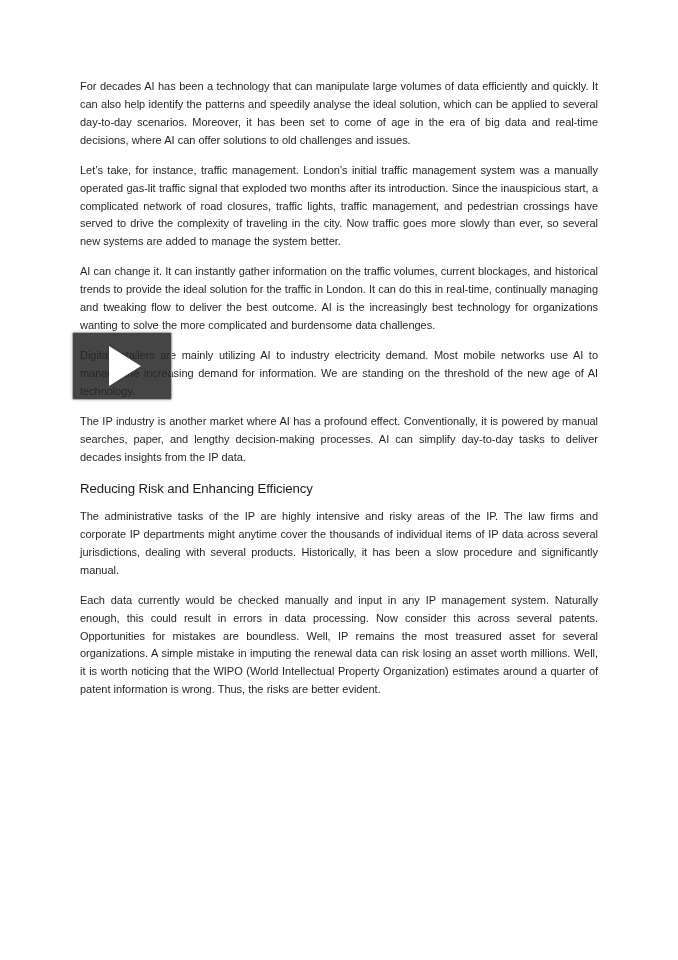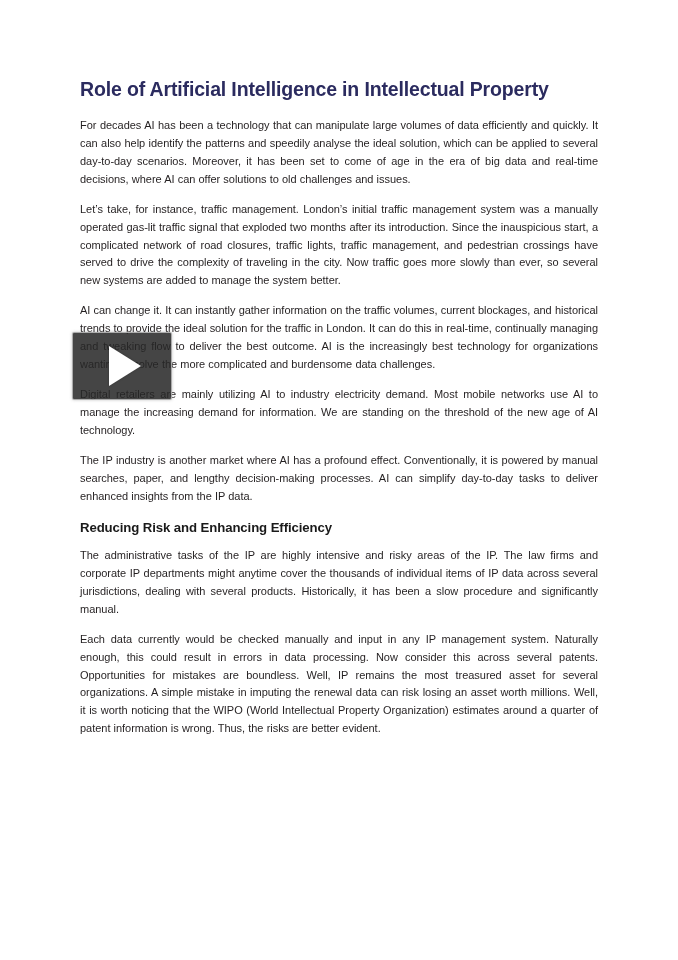--- a/index.html
+++ b/index.html
@@ -35,21 +35,21 @@
     font-weight: bold;
     color: #2b2b5f;
     letter-spacing: -0.15px;
     line-height: 1.18;
     margin: 0 0 16px 0;
     white-space: nowrap;
   }
 
   .doc-subheading {
     font-size: 13.2px;
-    font-weight: bold;
+    font-weight: normal;
     color: #1a1a1a;
     letter-spacing: -0.1px;
     line-height: 1.25;
     margin: 0 0 11px 0;
   }
 
   .doc-para {
     font-size: 11px;
     color: #231f20;
     line-height: 1.63;
@@ -92,31 +92,30 @@
     filter: drop-shadow(0 0 1px rgba(0,0,0,0.25));
   }
 </style>
 </head>
 <body>
 
 <div id="page">
 
   <div id="doc-body">
 
-    <h1 class="doc-title">Role of Artificial Intelligence in Intellectual Property</h1>
 
     <p class="doc-para">For decades AI has been a technology that can manipulate large volumes of data efficiently and quickly. It can also help identify the patterns and speedily analyse the ideal solution, which can be applied to several day-to-day scenarios. Moreover, it has been set to come of age in the era of big data and real-time decisions, where AI can offer solutions to old challenges and issues.</p>
 
     <p class="doc-para">Let’s take, for instance, traffic management. London’s initial traffic management system was a manually operated gas-lit traffic signal that exploded two months after its introduction. Since the inauspicious start, a complicated network of road closures, traffic lights, traffic management, and pedestrian crossings have served to drive the complexity of traveling in the city. Now traffic goes more slowly than ever, so several new systems are added to manage the system better.</p>
 
     <p class="doc-para">AI can change it. It can instantly gather information on the traffic volumes, current blockages, and historical trends to provide the ideal solution for the traffic in London. It can do this in real-time, continually managing and tweaking flow to deliver the best outcome. AI is the increasingly best technology for organizations wanting to solve the more complicated and burdensome data challenges.</p>
 
     <p class="doc-para">Digital retailers are mainly utilizing AI to industry electricity demand. Most mobile networks use AI to manage the increasing demand for information. We are standing on the threshold of the new age of AI technology.</p>
 
-    <p class="doc-para spacer-after-para">The IP industry is another market where AI has a profound effect. Conventionally, it is powered by manual searches, paper, and lengthy decision-making processes. AI can simplify day-to-day tasks to deliver enhanced insights from the IP data.</p>
+    <p class="doc-para spacer-after-para">The IP industry is another market where AI has a profound effect. Conventionally, it is powered by manual searches, paper, and lengthy decision-making processes. AI can simplify day-to-day tasks to deliver decades insights from the IP data.</p>
 
     <h2 class="doc-subheading">Reducing Risk and Enhancing Efficiency</h2>
 
     <p class="doc-para">The administrative tasks of the IP are highly intensive and risky areas of the IP. The law firms and corporate IP departments might anytime cover the thousands of individual items of IP data across several jurisdictions, dealing with several products. Historically, it has been a slow procedure and significantly manual.</p>
 
 
     <p class="doc-para">Each data currently would be checked manually and input in any IP management system. Naturally enough, this could result in errors in data processing. Now consider this across several patents. Opportunities for mistakes are boundless. Well, IP remains the most treasured asset for several organizations. A simple mistake in imputing the renewal data can risk losing an asset worth millions. Well, it is worth noticing that the WIPO (World Intellectual Property Organization) estimates around a quarter of patent information is wrong. Thus, the risks are better evident.</p>
 
   </div>
 

